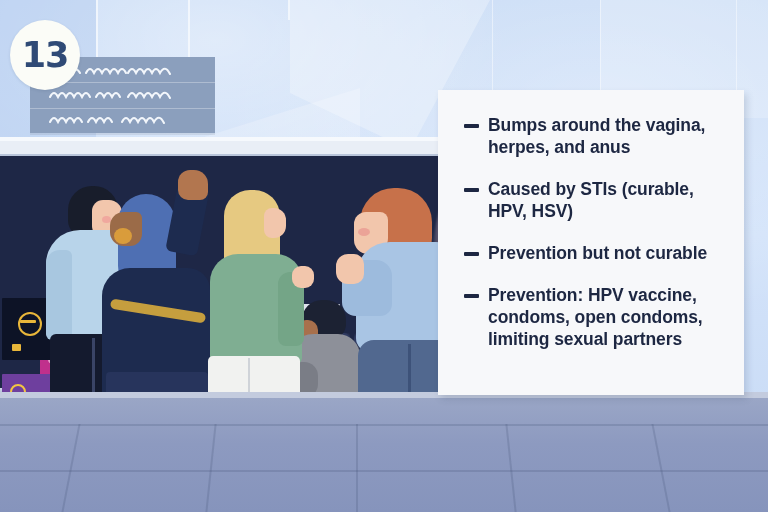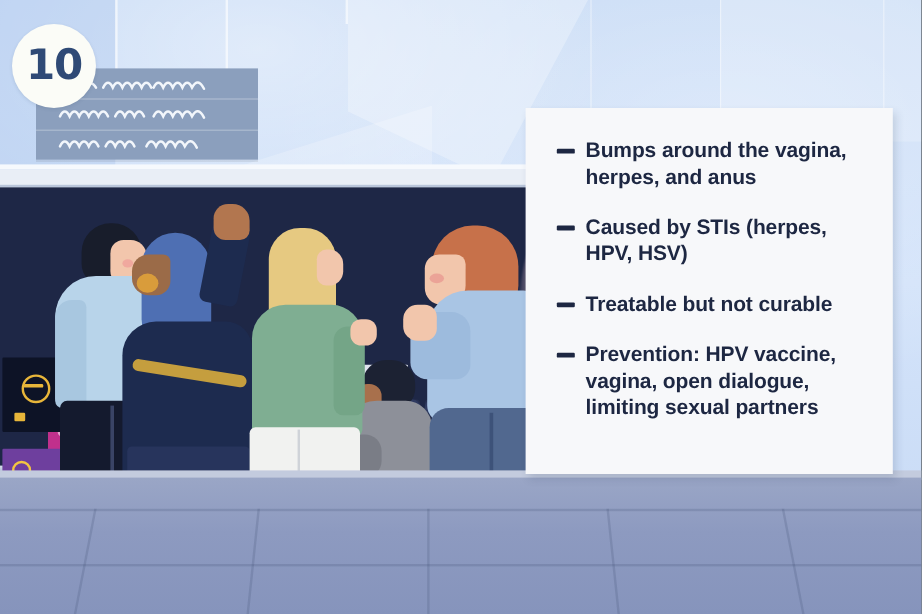--- a/index.html
+++ b/index.html
@@ -109,21 +109,21 @@
     <svg width="185" height="76" viewBox="0 0 185 76">
       <g fill="none" stroke="#f2f6fb" stroke-width="2.1" stroke-linecap="round">
         <path d="M18 16 q4-7 8 0 q4-7 8 0 q4-7 8 0 q4-7 8 0 M56 16 q4-8 8 0 q4-8 8 0 q4-8 8 0 q4-8 8 0 q4-8 8 0 M98 16 q4-8 8 0 q4-8 8 0 q4-8 8 0 q4-8 8 0 q5-9 10 1"></path>
         <path d="M20 40 q4-8 8 0 q4-8 8 0 q4-8 8 0 q4-8 8 0 q4-8 8 0 M66 40 q4-8 8 0 q4-8 8 0 q4-8 8 0 M98 40 q4-8 8 0 q4-8 8 0 q4-8 8 0 q4-8 8 0 q5-9 10 1"></path>
         <path d="M20 65 q4-8 8 0 q4-8 8 0 q4-8 8 0 q4-8 8 0 M58 65 q4-8 8 0 q4-8 8 0 q4-8 8 0 M92 65 q4-8 8 0 q4-8 8 0 q4-8 8 0 q4-8 8 0 q5-9 10 1"></path>
       </g>
     </svg>
   </div>
 
   <div class="badge">
-    <span>10</span>
+    <span>13</span>
   </div>
 
 
   <div class="shelf-unit">
 
     <div>
       <div class="bot" style="left:44px;width:58px;height:62px;background:#c0308c;">
         <div class="cap"></div>
           <div class="shoulder" style="background:#cf49a0;"></div>
         <div class="lbl-bar" style="left:8px;top:22px;width:42px;height:9px;border-radius:5px;background:rgba(255,255,255,.55);"></div>
@@ -300,26 +300,26 @@
   </div>
 
   <div class="panel">
     <div class="panel-inner">
       <div class="bullet">
         <div class="dash"></div>
         <div class="btext">Bumps around the vagina, herpes, and anus</div>
       </div>
       <div class="bullet">
         <div class="dash"></div>
-        <div class="btext">Caused by STIs (herpes, HPV, HSV)</div>
+        <div class="btext">Caused by STIs (curable, HPV, HSV)</div>
       </div>
       <div class="bullet">
         <div class="dash"></div>
-        <div class="btext">Treatable but not curable</div>
+        <div class="btext">Prevention but not curable</div>
       </div>
       <div class="bullet">
         <div class="dash"></div>
-        <div class="btext">Prevention: HPV vaccine, vagina, open dialogue, limiting sexual partners</div>
+        <div class="btext">Prevention: HPV vaccine, condoms, open condoms, limiting sexual partners</div>
       </div>
     </div>
   </div>
 
 </div>
 
 </body></html>

